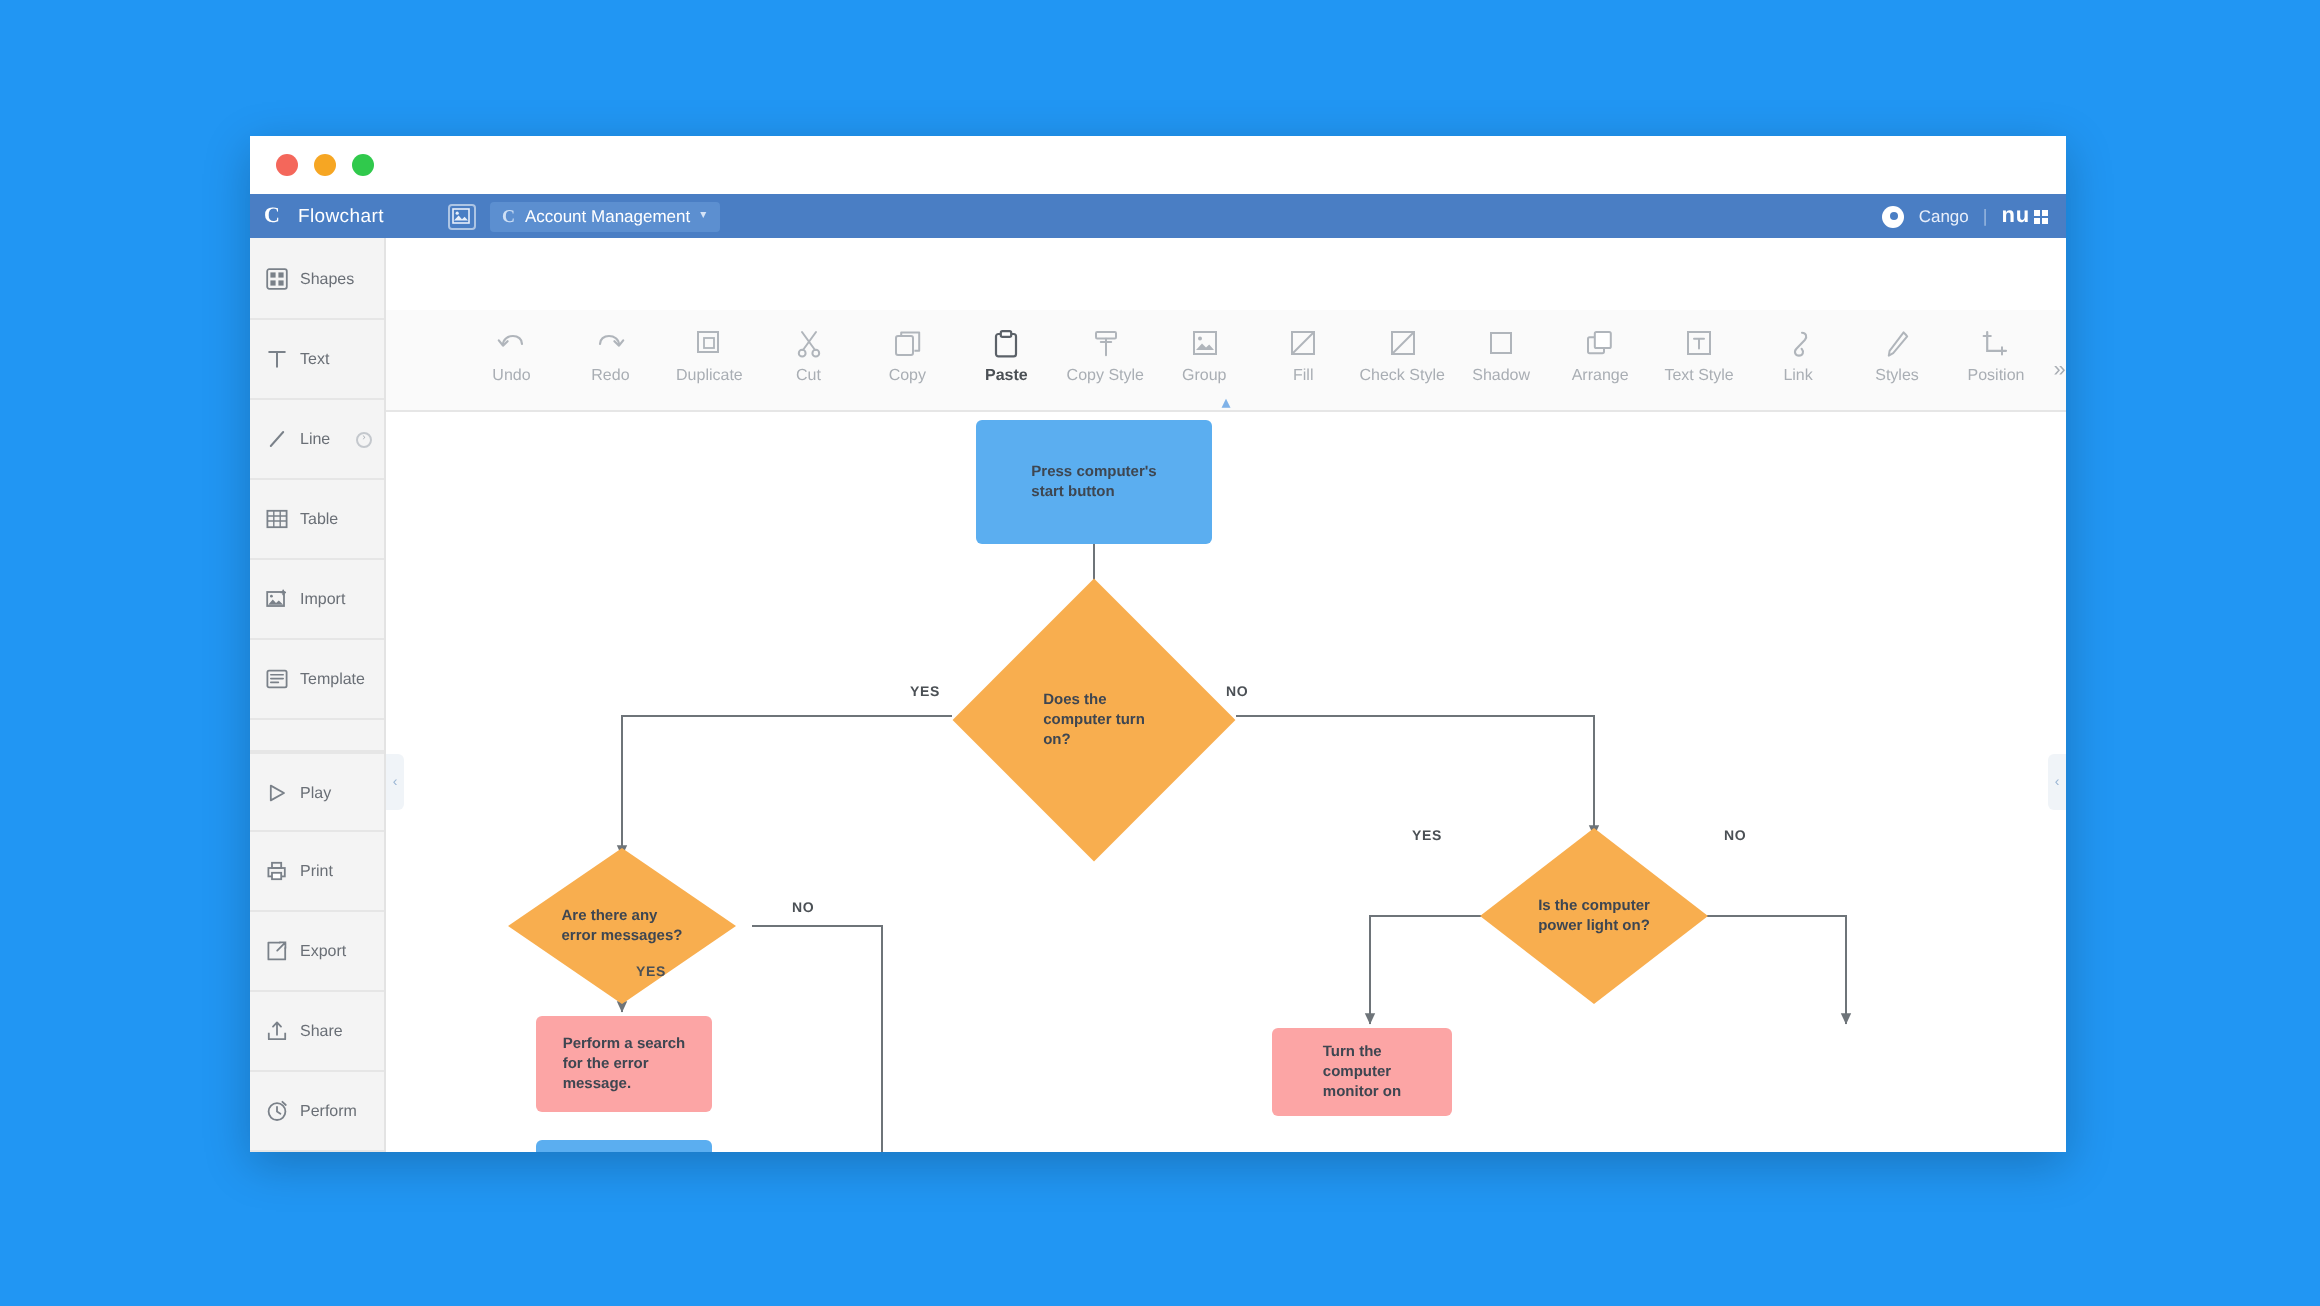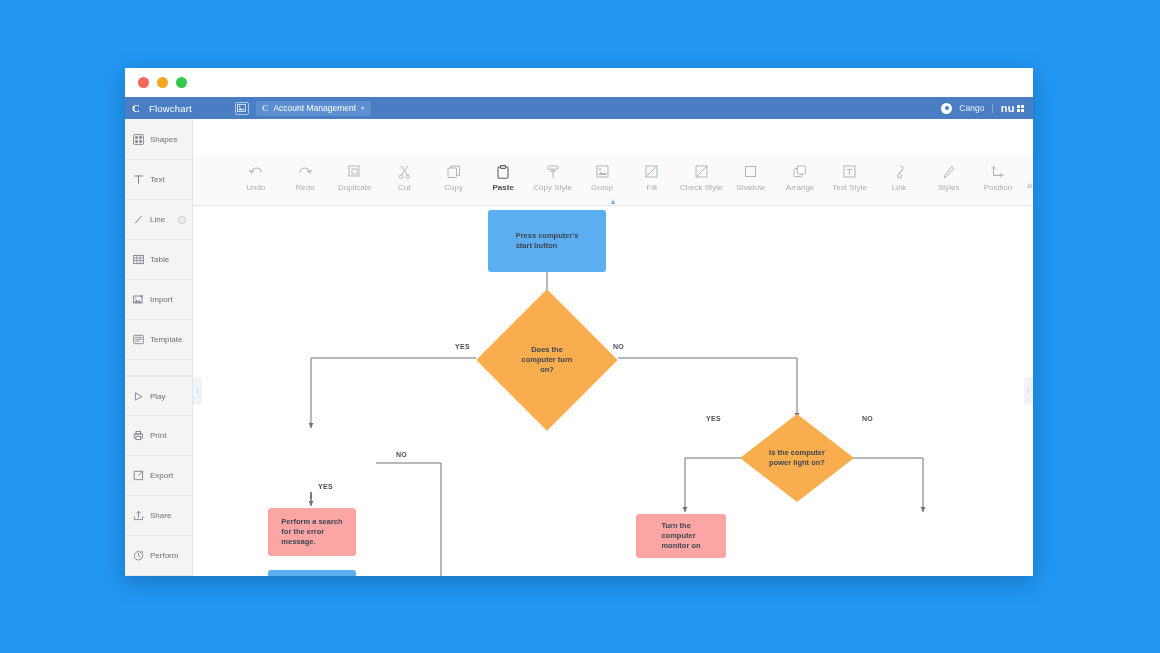--- a/index.html
+++ b/index.html
@@ -47,21 +47,21 @@
     flex: none;
     position: relative;
   }
   #brand-mark {
     color: #fff; font-weight: bold; font-size: 11px;
     margin-right: 9px; line-height: 1;
     font-family: "Liberation Serif", serif;
   }
   #app-title {
     color: #ffffff; font-size: 9.5px; letter-spacing: .2px;
-    margin-right: 43px;
+    margin-right: 32px;
     text-align: right;
   }
   .hdr-icon-btn {
     width: 14px; height: 13px;
     border: 1px solid rgba(255,255,255,.55);
     border-radius: 2px;
     margin-right: 7px;
     display: flex; align-items: center; justify-content: center;
   }
   .hdr-icon-btn svg { display:block; }
@@ -172,21 +172,21 @@
   .node .lbl { padding: 0 5px; }
   .diamond-wrap { position: absolute; }
   .diamond-shape {
     position: absolute; inset: 0;
     background: #F8AE4F;
     transform: rotate(45deg);
   }
   .diamond-text {
     position: absolute; inset: 0;
     display: flex; align-items: center; justify-content: center;
-    text-align: center; color: #3E4651; font-size: 7.5px; font-weight: bold;
+    color: #3E4651; font-size: 7.5px; font-weight: bold;
     line-height: 1.35; z-index: 2;
   }
   .edge-label {
     position: absolute; color: #4B5055; font-size: 7px; font-weight: bold;
     letter-spacing: .3px;
   }
 
   
   .collapse-handle {
     position: absolute; top: 50%; transform: translateY(-50%);
@@ -573,20 +573,25 @@
 start button</span>
           </div>
 
           <div class="diamond-wrap" style="left:304px; top:104px; width:100px; height:100px;">
             <div class="diamond-shape"></div>
             <div class="diamond-text" style="white-space:pre-line;">Does the
 computer turn
 on?</div>
           </div>
 
+          <div class="diamond-wrap" style="left:61px; top:218px; width:114px; height:78px;">
+            <div class="diamond-shape" style="transform:none; clip-path:polygon(50% 0,100% 50%,50% 100%,0 50%);"></div>
+            <div class="diamond-text" style="white-space:pre-line;">Are there any
+error messages?</div>
+          </div>
 
           <div class="diamond-wrap" style="left:547px; top:208px; width:114px; height:88px;">
             <div class="diamond-shape" style="transform:none; clip-path:polygon(50% 0,100% 50%,50% 100%,0 50%);"></div>
             <div class="diamond-text" style="white-space:pre-line;">Is the computer
 power light on?</div>
           </div>
 
           <div class="node rect green" style="left:75px; top:302px; width:88px; height:48px;">
             <span class="lbl" style="white-space:pre-line;">Perform a search
 for the error

